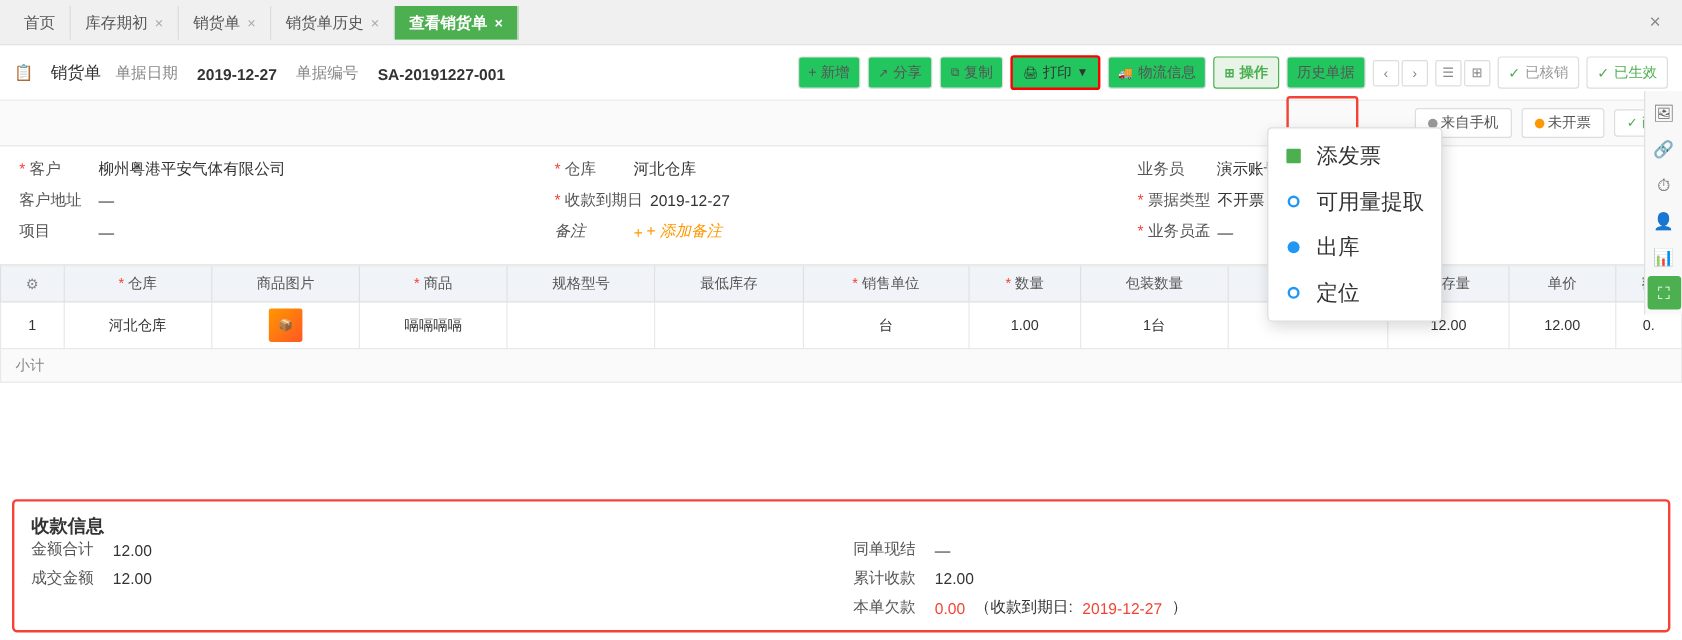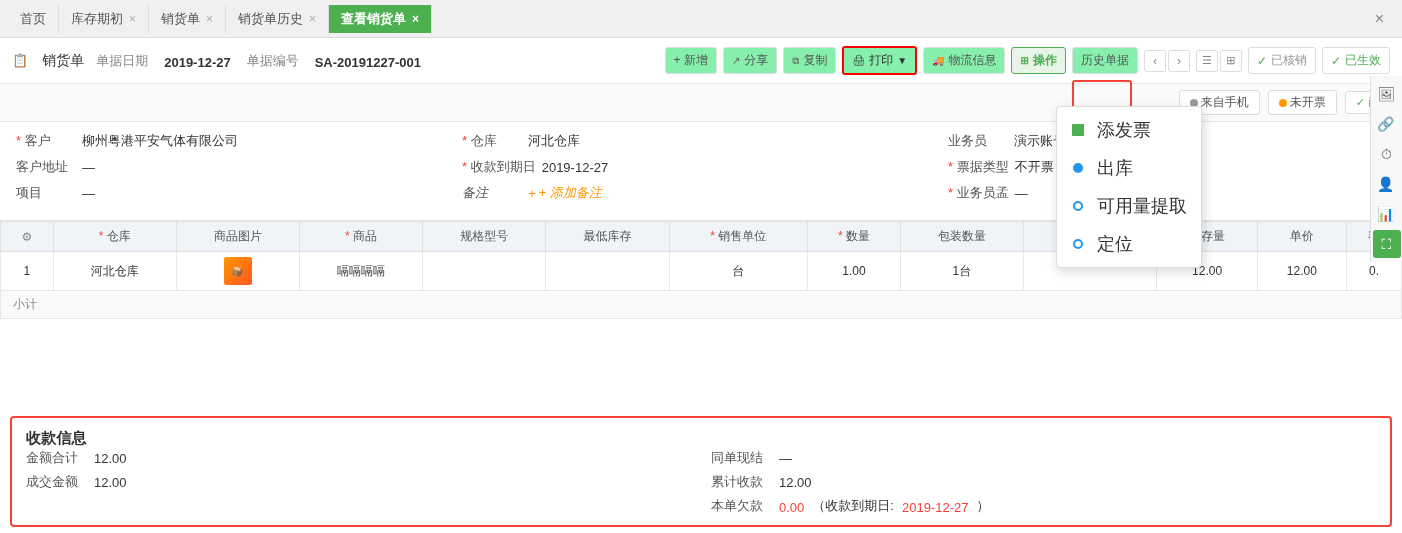--- a/index.html
+++ b/index.html
@@ -41,21 +41,21 @@
     .doc-meta { display: flex; align-items: flex-end; gap: 16px; color: #555; font-size: 13px; }
     .doc-meta span { color: #888; }
     .doc-meta strong { color: #333; }
 
     
     .toolbar {
       display: flex; align-items: center; margin-left: auto; gap: 6px;
     }
     .toolbar-btn {
       display: flex; align-items: center; gap: 4px; padding: 4px 8px;
-      border: 1px solid #ddd; border-radius: 3px; background: #86efac;
+      border: 1px solid #ddd; border-radius: 3px; background: #22c55e;
       cursor: pointer; font-size: 12px; color: #555; white-space: nowrap;
     }
     .toolbar-btn.print-btn {
       border: 2px solid red; color: #333;
     }
     .toolbar-btn.ops-btn {
       background: #e8f4e8; border-color: #4CAF50; color: #4CAF50; font-weight: bold;
     }
     .toolbar-btn.cancelled { background: #fff; border: 1px solid #ddd; color: #999; }
     .toolbar-btn.effective { background: #fff; border: 1px solid #ddd; color: #4CAF50; }
@@ -413,29 +413,29 @@
 
     <div class="dropdown-menu">
       <div class="dropdown-item">
         <span class="item-icon">
             <div class="icon-square"></div>
           </span>
         <span>添发票</span>
       </div>
       <div class="dropdown-item">
         <span class="item-icon">
+            <div class="icon-circle-outline"></div>
+          </span>
+        <span>可用量提取</span>
+      </div>
+      <div class="dropdown-item">
+        <span class="item-icon">
             <div class="icon-circle"></div>
           </span>
         <span>出库</span>
-      </div>
-      <div class="dropdown-item">
-        <span class="item-icon">
-            <div class="icon-circle-outline"></div>
-          </span>
-        <span>可用量提取</span>
       </div>
       <div class="dropdown-item">
         <span class="item-icon">
             <div class="icon-circle-outline"></div>
           </span>
         <span>定位</span>
       </div>
     </div>
 
     <div style="position:absolute; top:42px; right:270px; width:60px; height:32px; border:2px solid #f44336; border-radius:3px; pointer-events:none;"></div>

